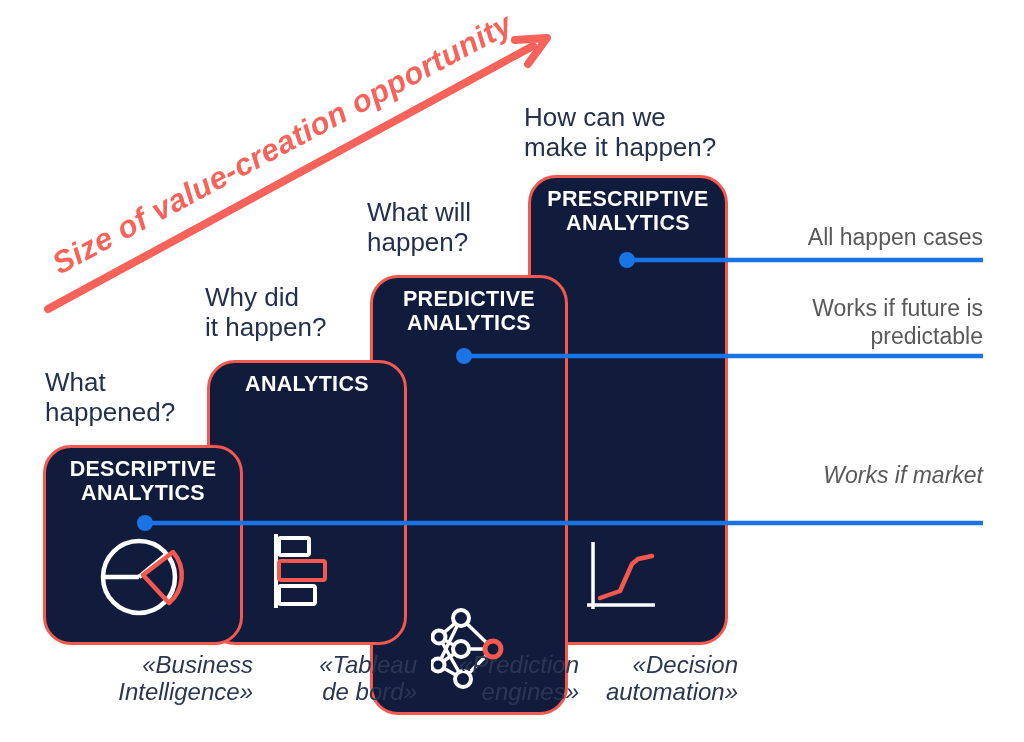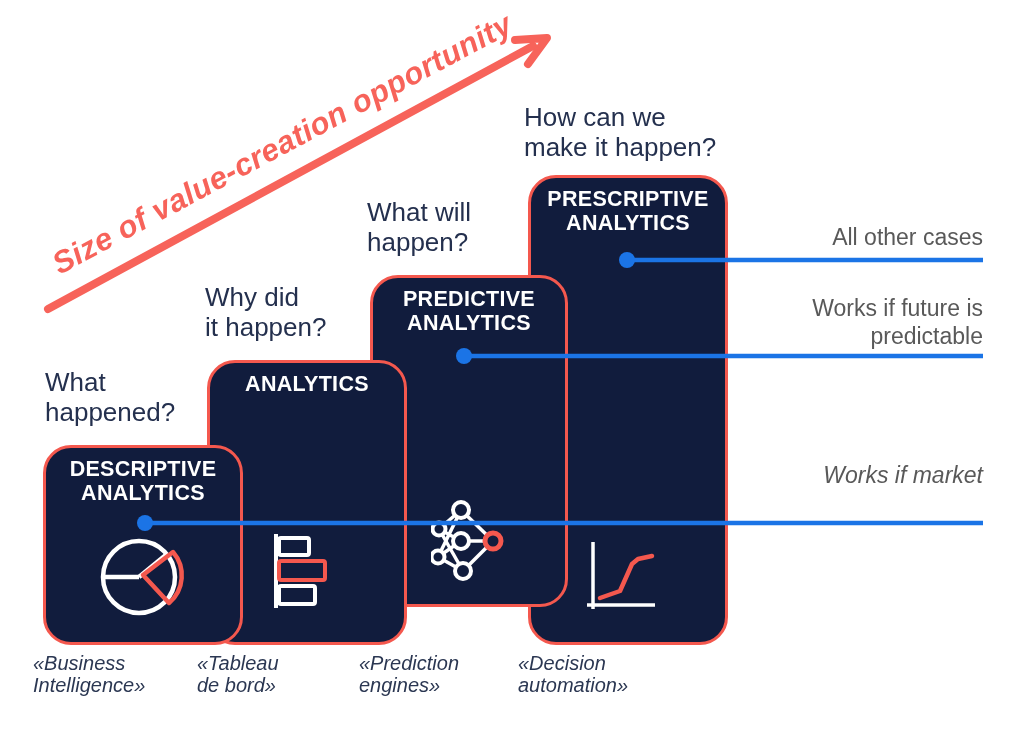--- a/index.html
+++ b/index.html
@@ -16,21 +16,21 @@
     font-style:italic;font-weight:600;font-size:31px;letter-spacing:.5px;
     color:#F7635A;z-index:6;white-space:nowrap;
   }
   
   .card{
     position:absolute;background:#111C3D;border:3px solid #F4584E;border-radius:28px;
     box-sizing:border-box;
   }
   .card1{left:43px; top:445px;width:200px;height:200px;z-index:40;}
   .card2{left:207px;top:360px;width:200px;height:285px;z-index:30;}
-  .card3{left:370px;top:275px;width:198px;height:332px;z-index:20;}
+  .card3{left:370px;top:275px;width:198px;height:440px;z-index:20;}
   .card4{left:528px;top:175px;width:200px;height:470px;z-index:10;}
   .card-title{
     position:absolute;left:0;right:0;top:10px;text-align:center;color:#ffffff;
     font-size:21.5px;font-weight:bold;line-height:1.1;letter-spacing:.3px;
   }
   .card-icon{position:absolute;left:50%;transform:translateX(-50%);}
   .icon-pie{bottom:21px;}
   .icon-bars{bottom:32px;}
   .icon-network{bottom:23px;}
   .icon-chart{bottom:23px;}
@@ -38,22 +38,22 @@
   .question{
     position:absolute;color:#24304E;font-size:26px;line-height:1.14;font-weight:normal;
     z-index:45;white-space:nowrap;
   }
   .q1{left:45px; top:368px;}
   .q2{left:205px;top:283px;}
   .q3{left:367px;top:198px;}
   .q4{left:524px;top:103px;}
   
   .caption{
-    position:absolute;top:652px;width:220px;text-align:left;
-    font-style:italic;font-size:20px;line-height:1.12;color:#2B3752;z-index:45;
+    position:absolute;top:652px;width:220px;text-align:right;
+    font-style:italic;font-size:24px;line-height:1.12;color:#2B3752;z-index:45;
   }
   .cap1{left:33px;}
   .cap2{left:197px;}
   .cap3{left:359px;}
   .cap4{left:518px;}
   
   .lines-svg{position:absolute;left:0;top:0;z-index:50;pointer-events:none;}
   
   .annotation{
     position:absolute;right:41px;text-align:right;color:#595959;
@@ -176,21 +176,21 @@
   <svg class="lines-svg" width="1024" height="742" viewBox="0 0 1024 742">
     <line x1="627" y1="260" x2="983" y2="260" stroke="#1B74E6" stroke-width="4.5"></line>
     <circle cx="627" cy="260" r="8" fill="#1B74E6"></circle>
     <line x1="464" y1="356" x2="983" y2="356" stroke="#1B74E6" stroke-width="4.5"></line>
     <circle cx="464" cy="356" r="8" fill="#1B74E6"></circle>
     <line x1="145" y1="523" x2="983" y2="523" stroke="#1B74E6" stroke-width="4.5"></line>
     <circle cx="145" cy="523" r="8" fill="#1B74E6"></circle>
   </svg>
 
   <div class="annotation ann1">
-    <div>All other cases</div>
+    <div>All happen cases</div>
   </div>
   <div class="annotation ann2">
     <div>Works if future is</div>
     <div>predictable</div>
   </div>
   <div class="annotation ann3">
     <div>Works if market</div>
   </div>
 
 </div>

